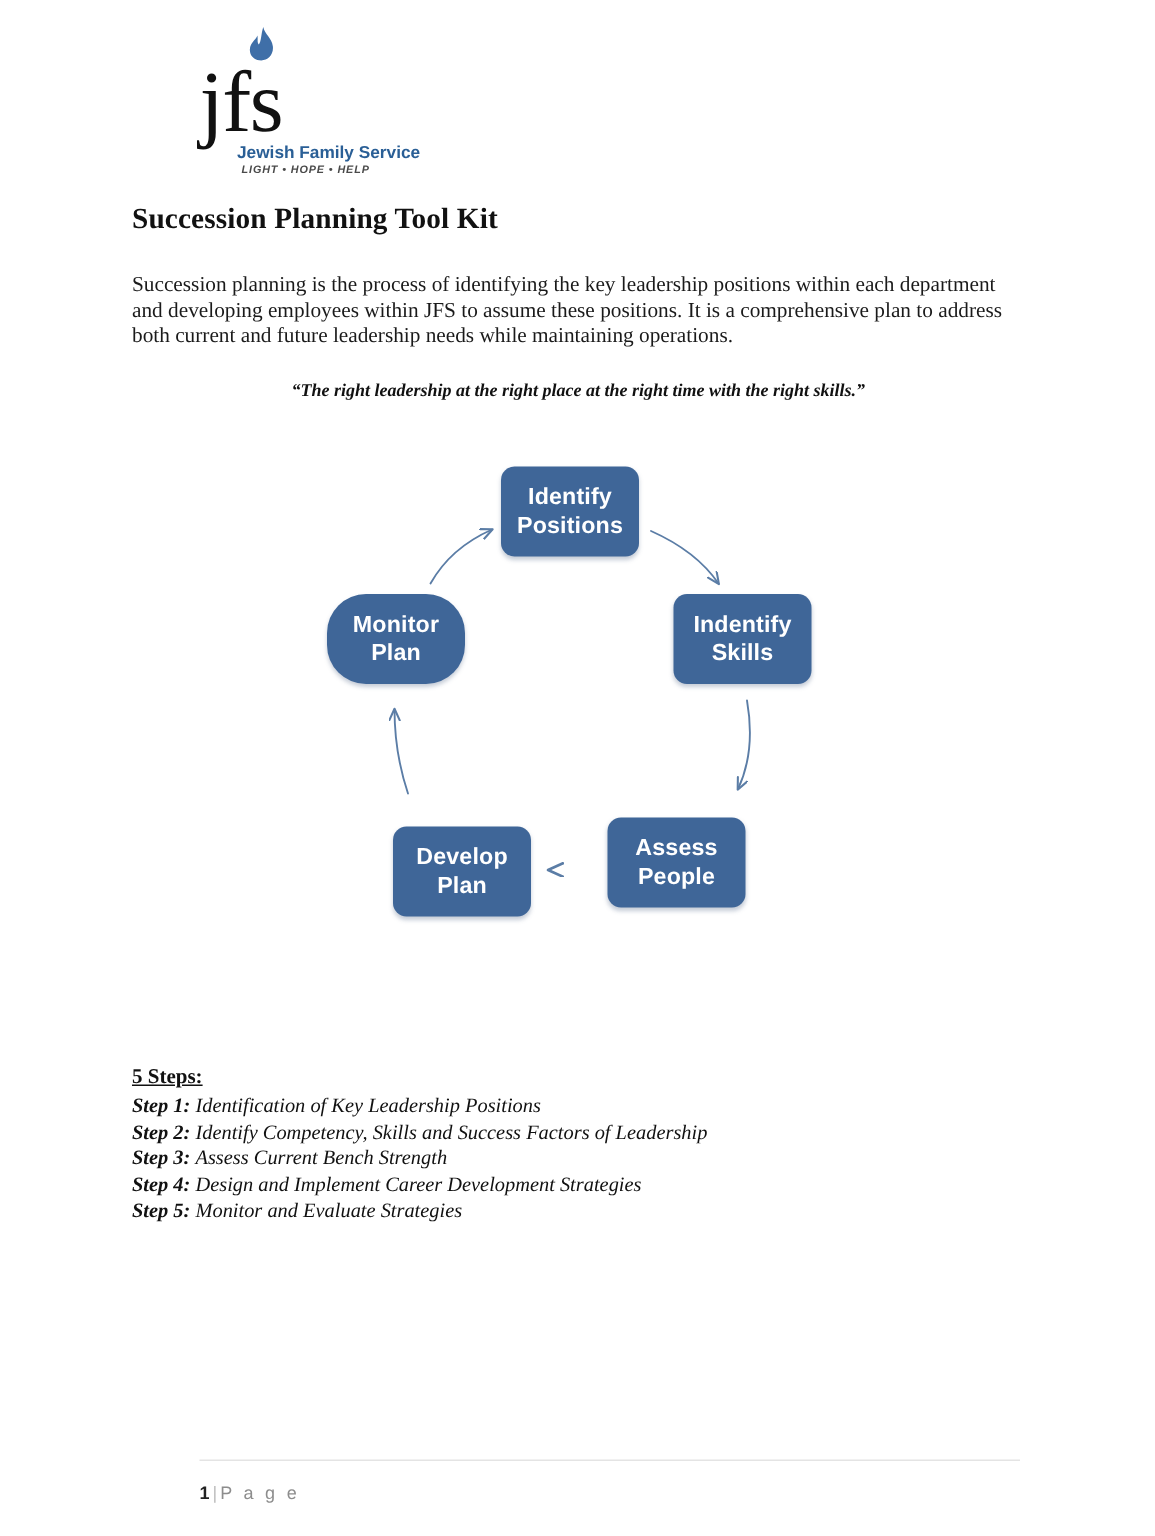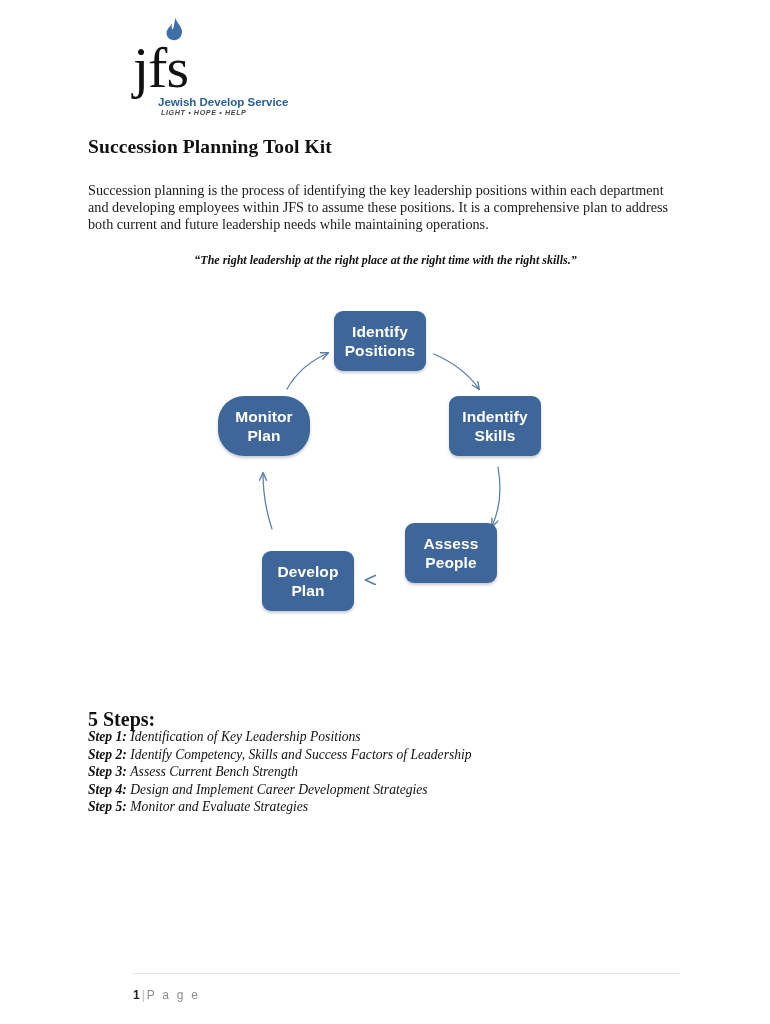--- a/index.html
+++ b/index.html
@@ -132,21 +132,21 @@
     align-items: center;
     justify-content: center;
     text-align: center;
     box-shadow: 0 2px 3px rgba(90,110,140,0.35);
     letter-spacing: 0.1px;
   }
   .node span { display: block; white-space: pre-line; }
 
   .node-identify-positions { left: 334px; top: 26px;  width: 92px; height: 60px; }
   .node-indentify-skills   { left: 449px; top: 111px; width: 92px; height: 60px; }
-  .node-assess-people      { left: 405px; top: 238px; width: 92px; height: 60px; }
+  .node-assess-people      { left: 405px; top: 260px; width: 92px; height: 60px; }
   .node-develop-plan       { left: 262px; top: 266px; width: 92px; height: 60px; justify-content: center; }
   .node-monitor-plan       { left: 218px; top: 111px; width: 92px; height: 60px; border-radius: 26px; }
 
   .arrow-layer {
     position: absolute;
     left: 0; top: 0;
     width: 770px; height: 340px;
     pointer-events: none;
   }
 
@@ -164,22 +164,23 @@
     position: absolute;
     left: 88px;
     top: 710px;
     width: 560px;
     font-size: 13.6px;
     line-height: 17.5px;
     color: #111;
   }
   .steps-heading {
     font-weight: bold;
-    font-size: 20px;
+    font-size: 14px;
     line-height: 18px;
+    text-decoration: underline;
   }
   .step-line {
     line-height: 17.6px;
     white-space: nowrap;
   }
   .step-label {
     font-weight: bold;
     font-style: italic;
   }
   .step-text {
@@ -221,21 +222,21 @@
 
 <div class="page">
 
   <div class="logo-block">
     <svg class="logo-flame" viewBox="0 0 22 30">
       <path d="M12.5 0 C13.6 5.0 18.2 7.2 18.9 12.8 C19.6 18.4 15.6 22.3 11.2 22.3
                C6.6 22.3 3.2 19.0 3.6 14.6 C4.0 10.3 7.4 9.0 8.6 5.6
                C9.1 8.2 8.2 10.2 9.5 11.6 C11.2 10.0 11.0 4.6 12.5 0 Z" fill="#3f6fa8"></path>
     </svg>
     <div class="logo-jfs">jfs</div>
-    <div class="logo-name">Jewish Develop Service</div>
+    <div class="logo-name">Jewish Family Service</div>
     <div class="logo-tagline">LIGHT • HOPE • HELP</div>
   </div>
 
   <h1 class="doc-title">Succession Planning Tool Kit</h1>
 
   <p class="intro-para">Succession planning is the process of identifying the key leadership positions within each department and developing employees within JFS to assume these positions.  It is a comprehensive plan to address both current and future leadership needs while maintaining operations.</p>
 
   <p class="quote">“The right leadership at the right place at the right time with the right skills.”</p>
 
   <div class="diagram">

